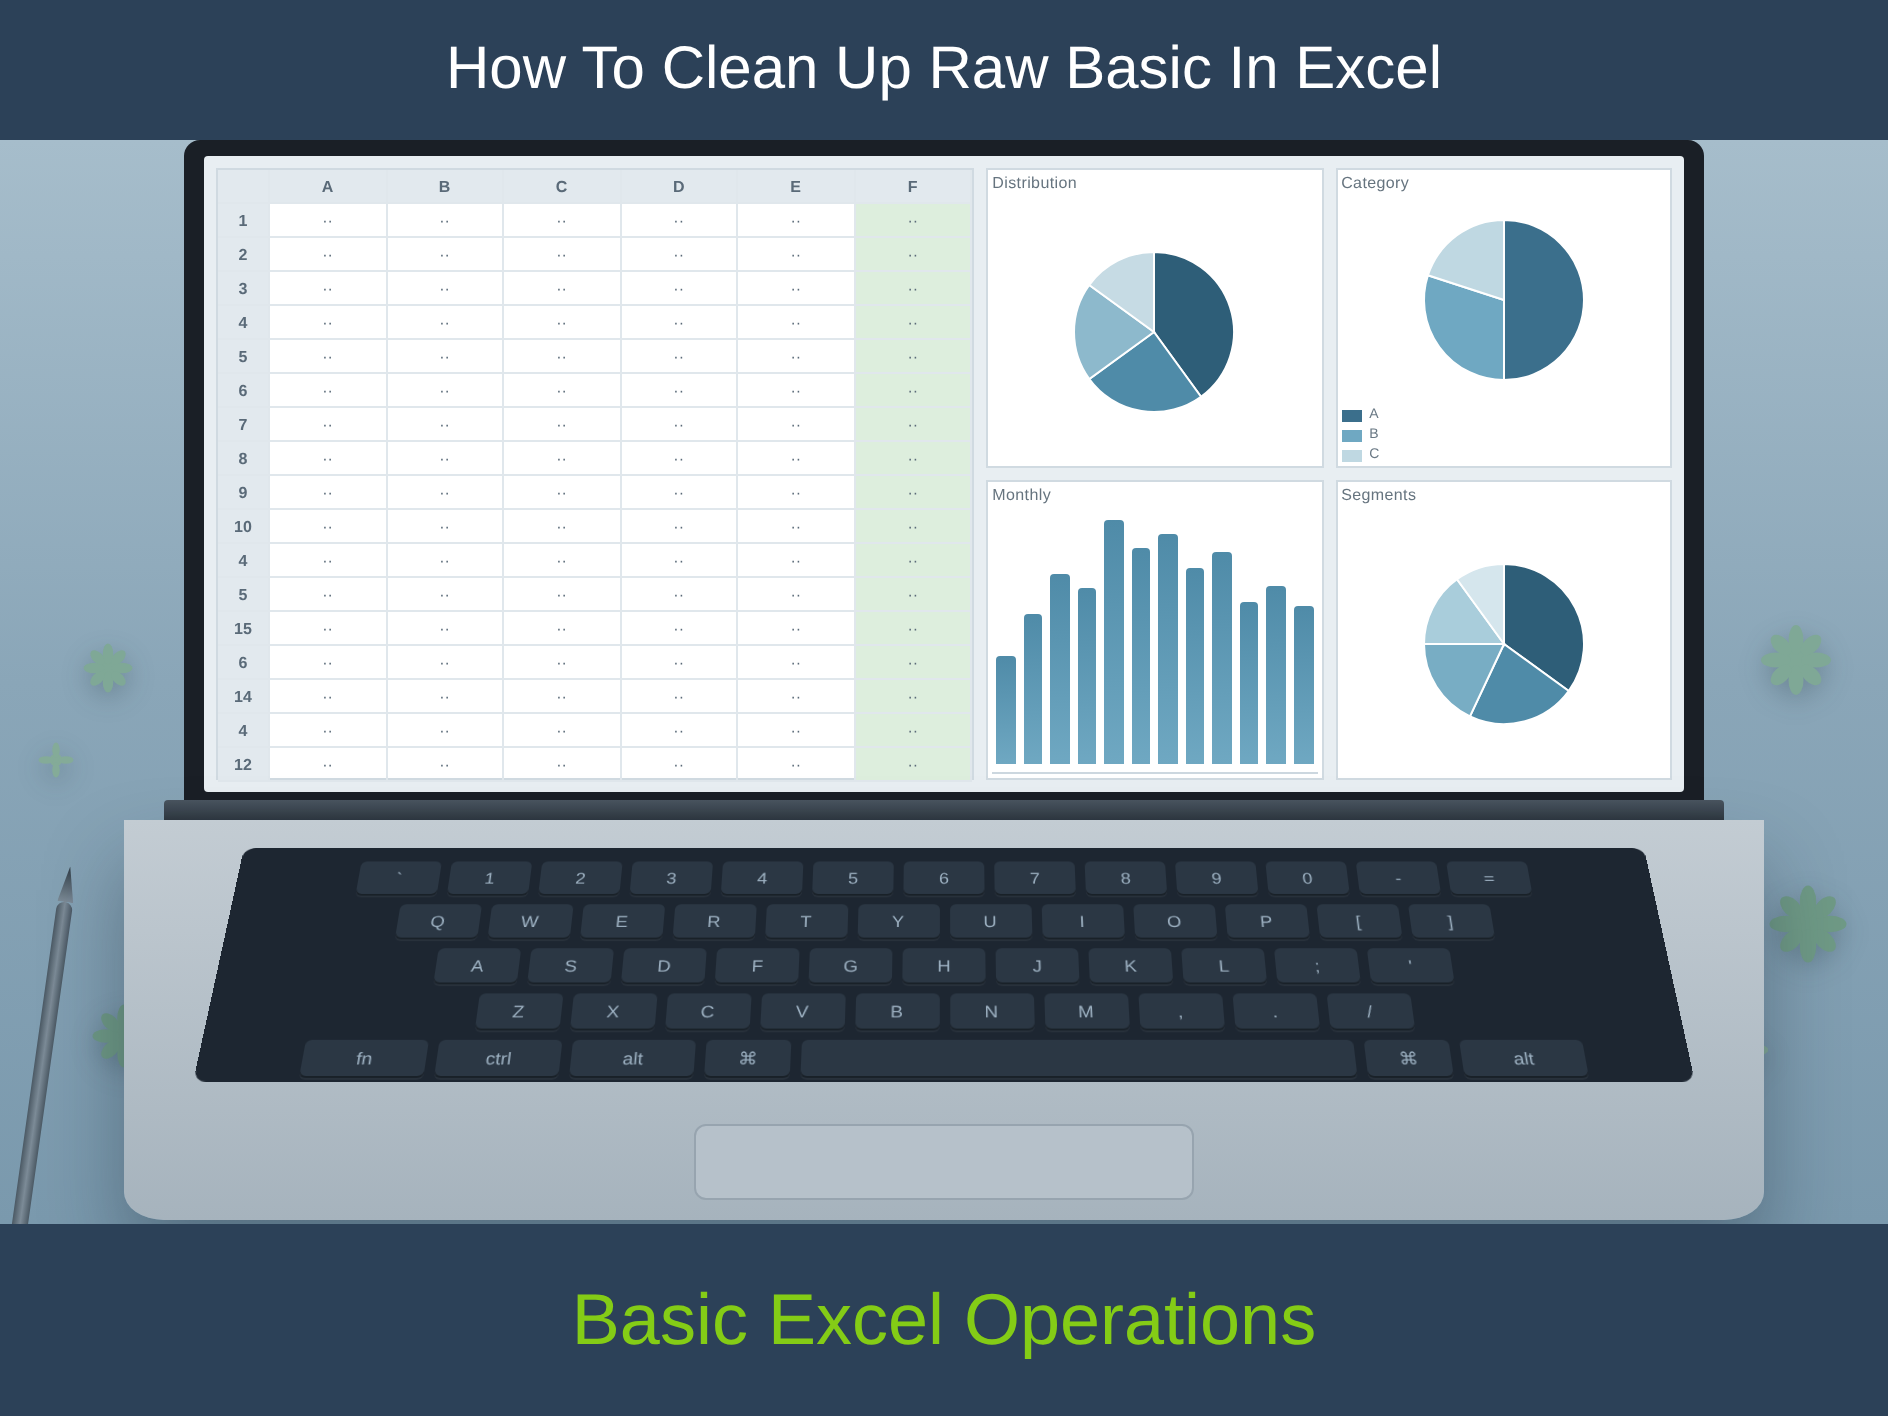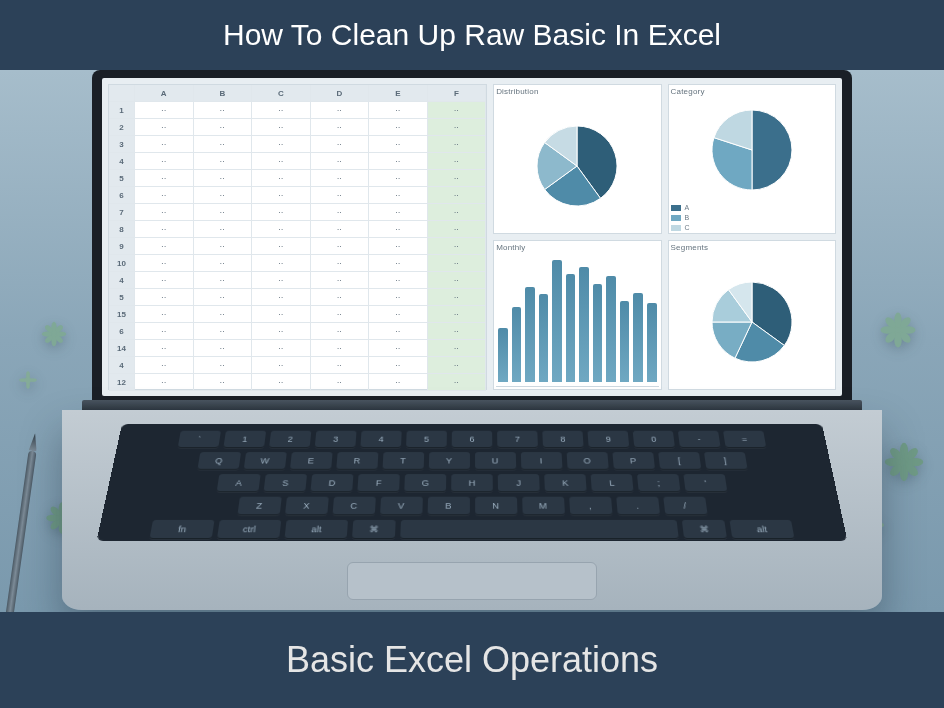--- a/index.html
+++ b/index.html
@@ -24,21 +24,21 @@
       font-weight: 400;
     }
     .bottom-banner {
       position: absolute;
       bottom: 0; left: 0; right: 0;
       height: 96px;
       background: #2c4158;
       display: flex;
       align-items: center;
       justify-content: center;
-      color: #e5e5e5;
+      color: #84cc16;
       font-size: 36px;
       font-weight: 400;
     }
     
     .desk {
       position: absolute;
       top: 70px; left: 0; right: 0; bottom: 96px;
       background: linear-gradient(180deg, #a6bdcb 0%, #8aa6b8 50%, #7a99ad 100%);
     }
     

